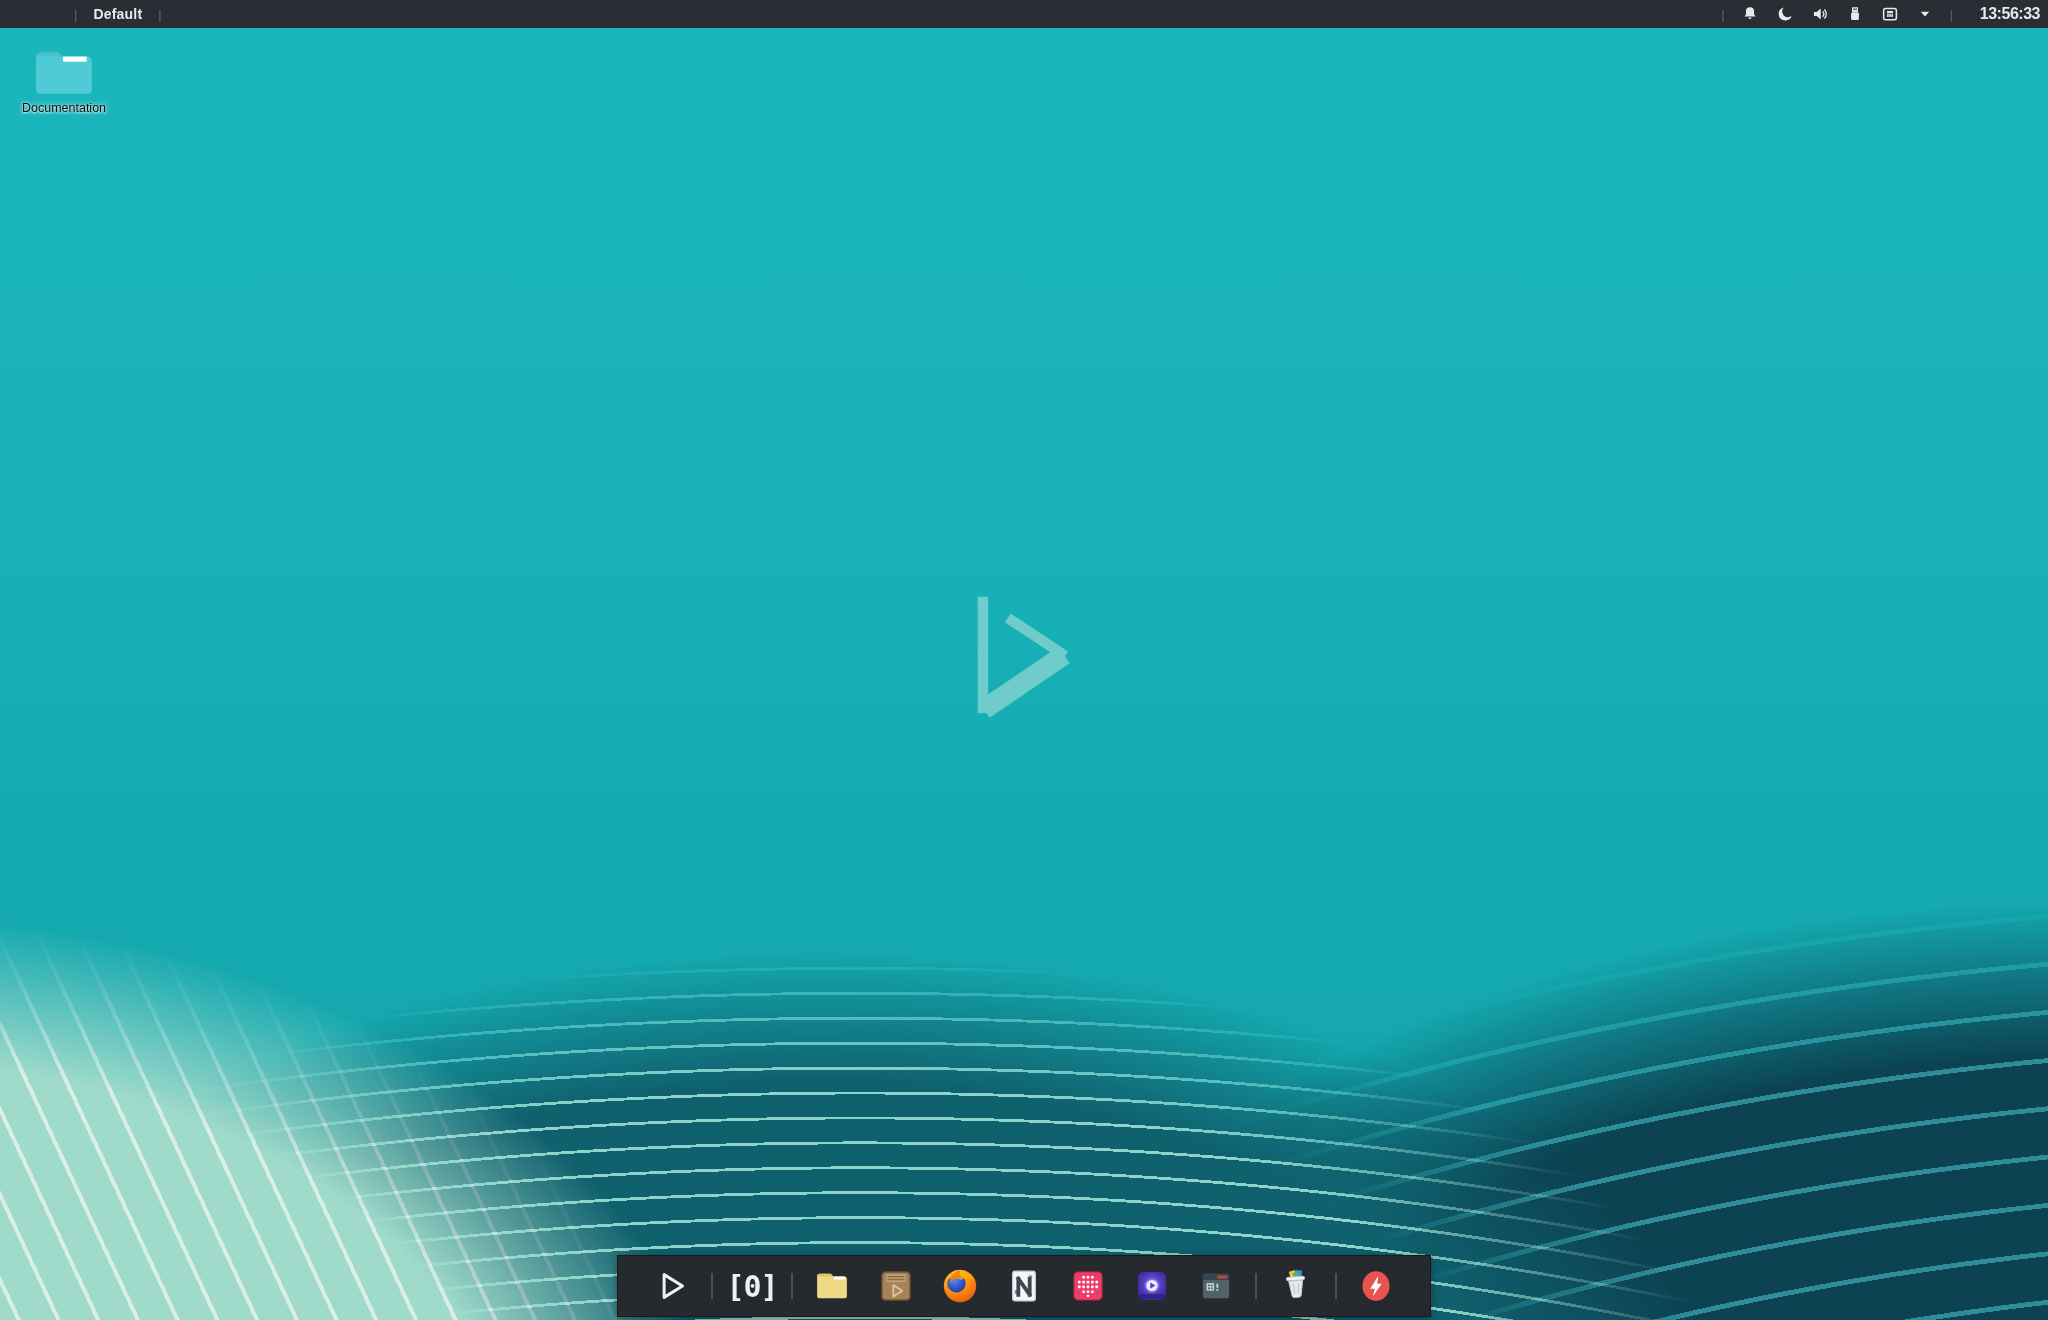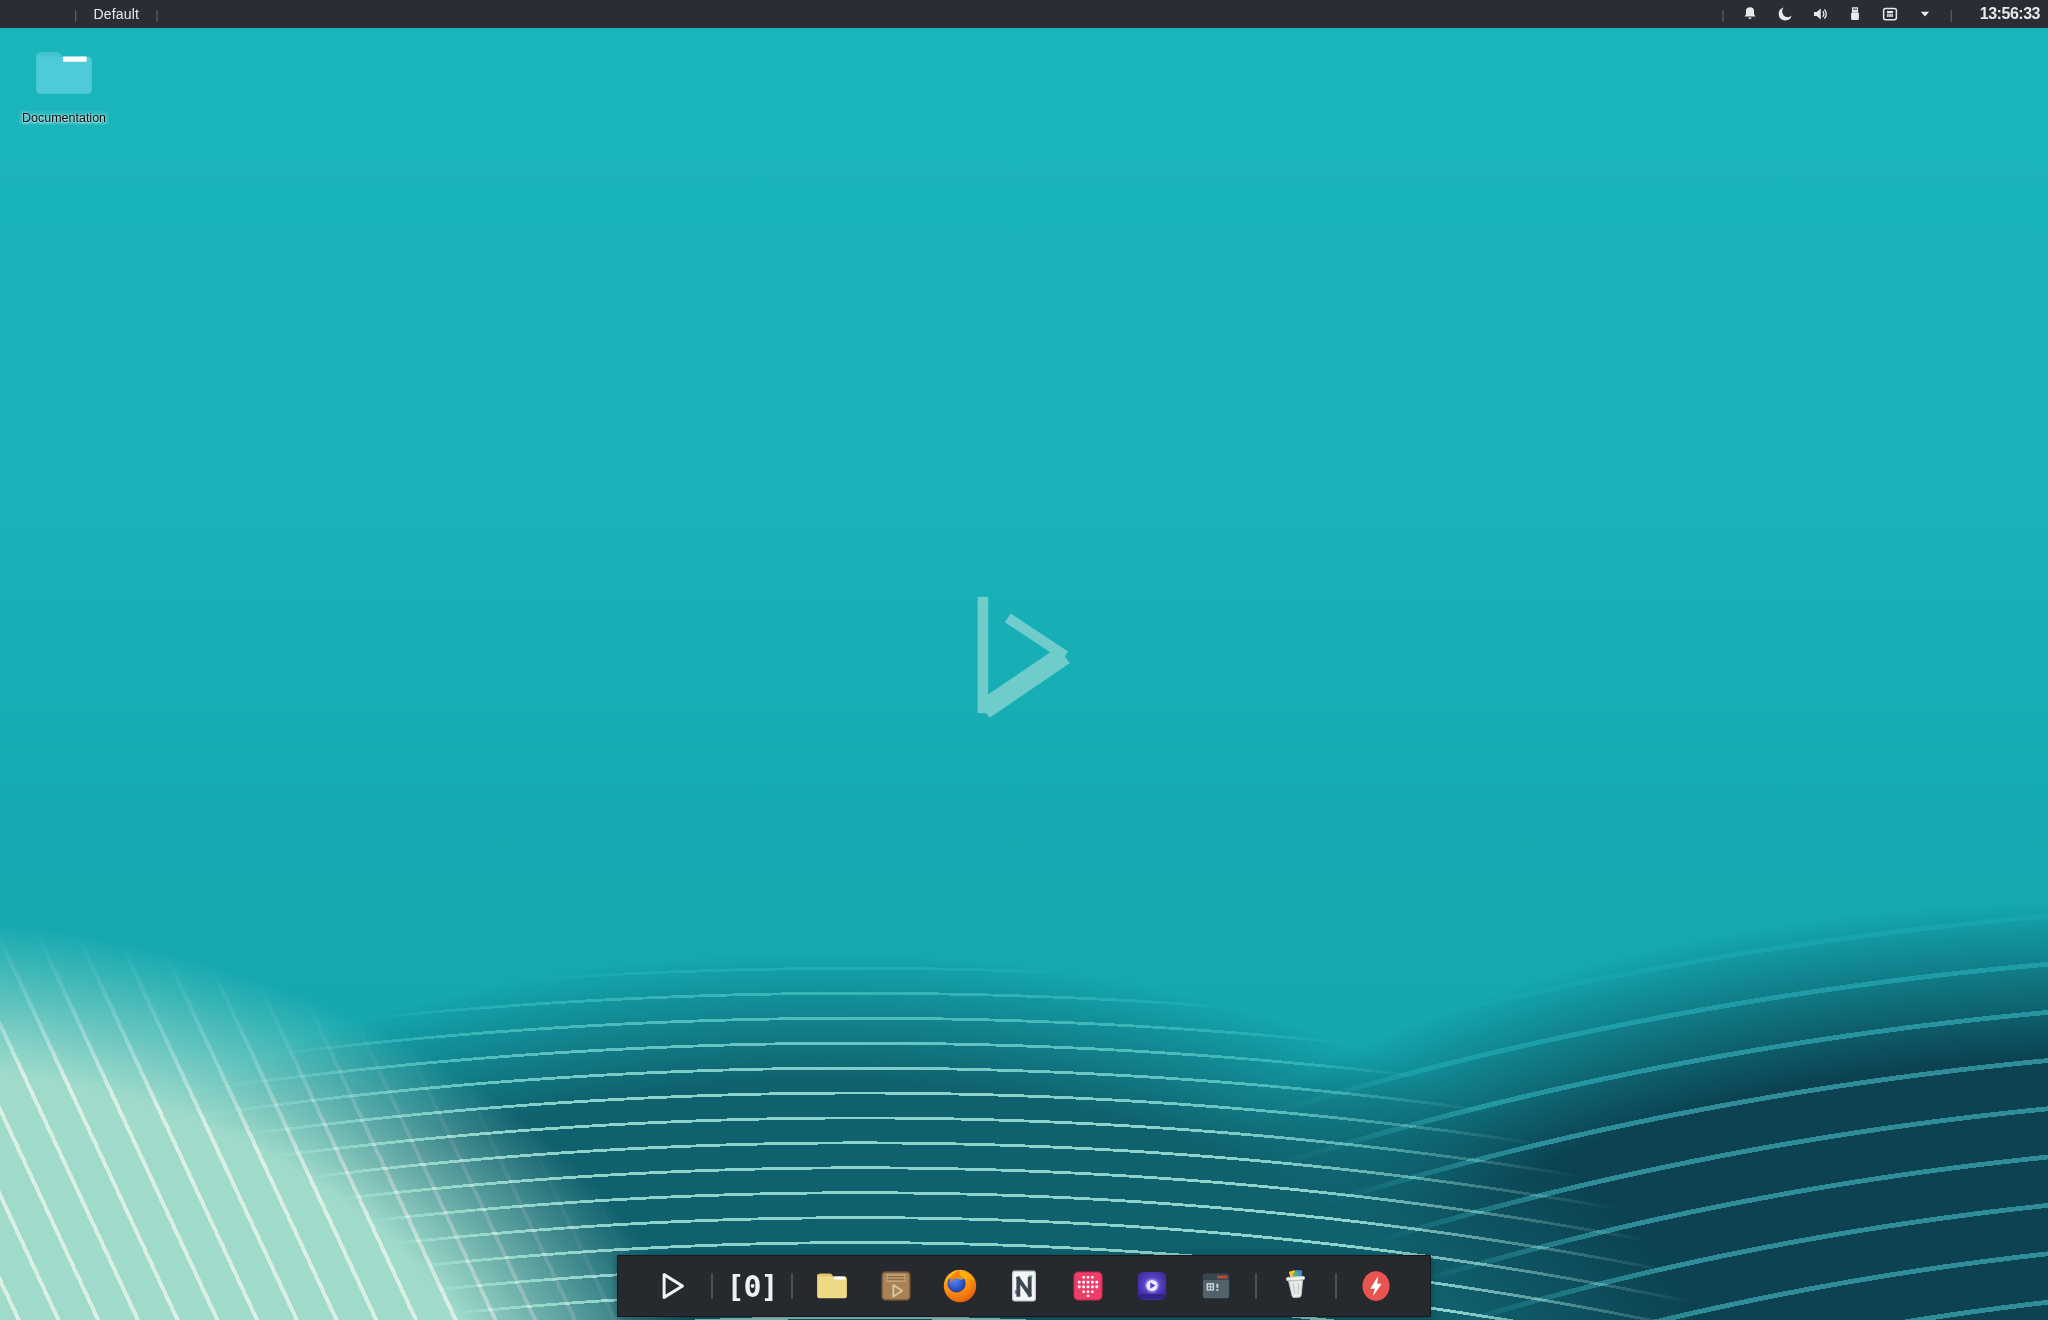--- a/index.html
+++ b/index.html
@@ -34,30 +34,30 @@
   .play-watermark { position:absolute; left:976px; top:592px; width:96px; height:126px;
     opacity:.62; }
 
   
   .topbar { position:absolute; top:0; left:0; right:0; height:28px;
     background:#2a2d33; display:flex; align-items:center; justify-content:space-between;
     color:#e7eaed; font-size:14px; z-index:30; }
   .tb-left { display:flex; align-items:center; gap:16px; margin-left:74px; }
   .tb-right { display:flex; align-items:center; gap:15px; margin-right:8px; }
   .sep { color:#60666d; font-weight:400; font-size:13px; }
-  .ws-label { font-weight:400; letter-spacing:.2px; }
+  .ws-label { font-weight:700; letter-spacing:.2px; }
   .tray-icon { width:20px; height:20px; display:flex; align-items:center;
     justify-content:center; cursor:default; }
   .tray-icon svg { width:18px; height:18px; fill:#e7eaed; }
   .clock { font-weight:700; font-size:17px; letter-spacing:-.5px;
     transform:scaleX(.94); transform-origin:right center; min-width:72px; text-align:right; }
 
   
   .desktop-icon { position:absolute; left:8px; top:44px; width:112px;
-    display:flex; flex-direction:column; align-items:center; gap:13px; cursor:default; z-index:10; }
+    display:flex; flex-direction:column; align-items:center; gap:3px; cursor:default; z-index:10; }
   .desktop-icon .label { font-size:12.5px; color:#0d0d0d; font-weight:400;
     text-shadow:0 0 3px rgba(255,255,255,.85), 0 1px 2px rgba(255,255,255,.7);
     background:rgba(255,255,255,.06); padding:0 3px; }
 
   
   .dock { position:absolute; left:50%; transform:translateX(-50%); bottom:3px;
     height:62px; background:#26292d; border:1px solid #17191c;
     display:flex; align-items:center; padding:0 22px; z-index:30;
     box-shadow:0 2px 8px rgba(0,0,0,.35); }
   .dock-item { width:64px; height:62px; display:flex; align-items:center;

